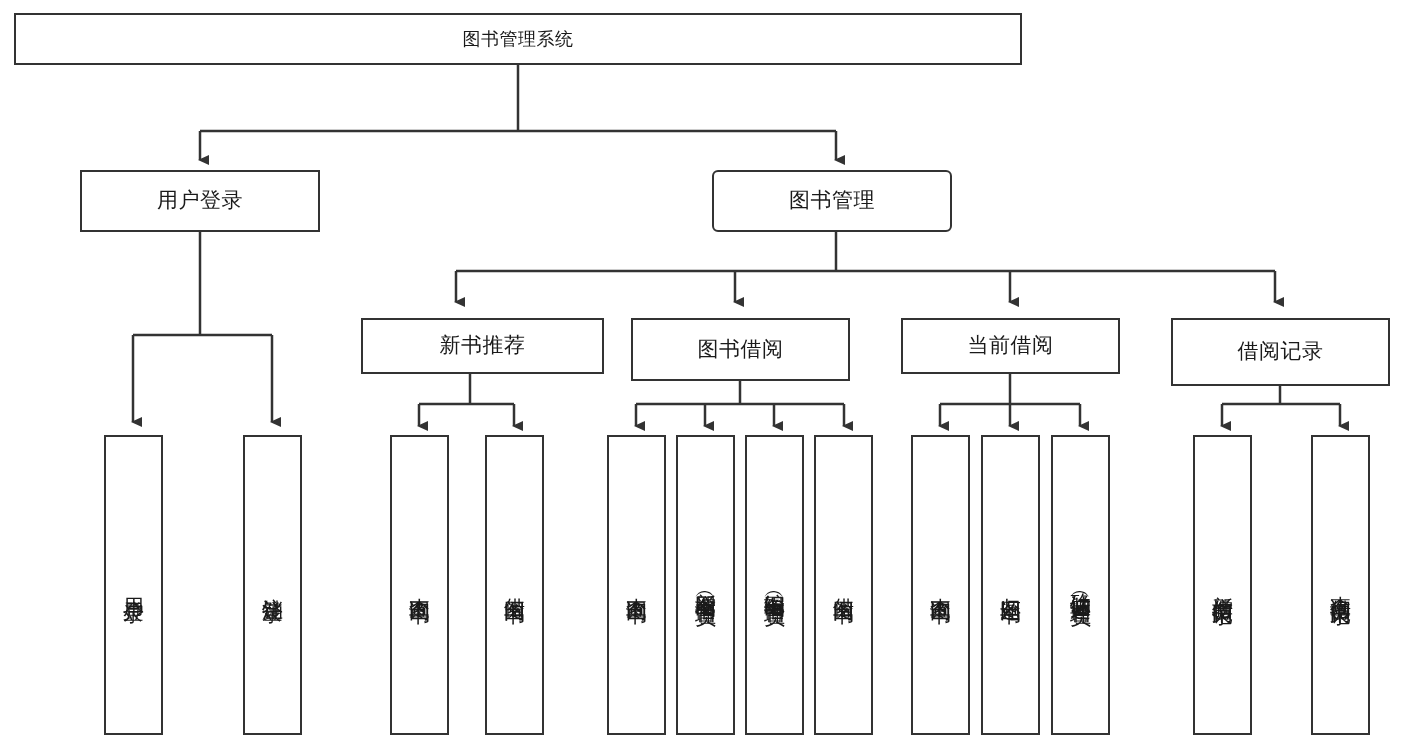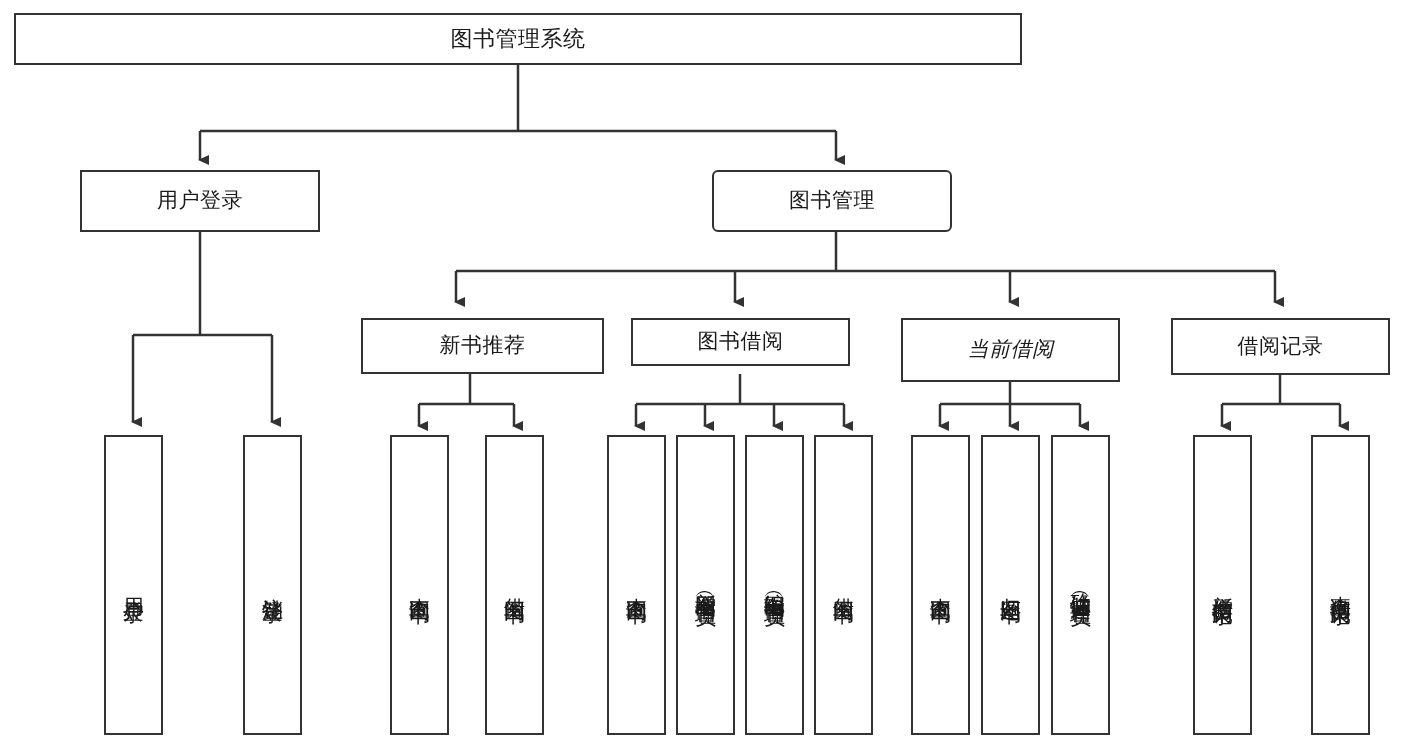--- a/index.html
+++ b/index.html
@@ -34,21 +34,21 @@
     align-items: center;
     justify-content: center;
     color: #1a1a1a;
   }
   .node-h {
     font-size: 21px;
     letter-spacing: 0.5px;
     line-height: 1.2;
   }
   .node-root {
-    font-size: 22px;
+    font-size: 18px;
   }
   .node-v {
     writing-mode: vertical-rl;
     text-orientation: upright;
     font-size: 21px;
     line-height: 1.15;
     letter-spacing: 2px;
     padding-top: 6px;
     padding-bottom: 6px;
     align-items: center;
@@ -133,27 +133,27 @@
   <div class="node node-h" style="left:80px; top:170px; width:240px; height:62px;">
     <span>用户登录</span>
   </div>
   <div class="node node-h" style="left:712px; top:170px; width:240px; height:62px;border-radius:6px;">
     <span>图书管理</span>
   </div>
 
   <div class="node node-h" style="left:361px; top:318px; width:243px; height:56px;">
     <span>新书推荐</span>
   </div>
-  <div class="node node-h" style="left:631px; top:318px; width:219px; height:48px;">
+  <div class="node node-h" style="left:631px; top:318px; width:219px; height:63px;">
     <span>图书借阅</span>
   </div>
-  <div class="node node-h" style="left:901px; top:318px; width:219px; height:64px;font-style:italic;">
+  <div class="node node-h" style="left:901px; top:318px; width:219px; height:56px;">
     <span>当前借阅</span>
   </div>
-  <div class="node node-h" style="left:1171px; top:318px; width:219px; height:57px;text-align:right;">
+  <div class="node node-h" style="left:1171px; top:318px; width:219px; height:68px;text-align:right;">
     <span>借阅记录</span>
   </div>
 
   <div class="node node-v" style="left:104px; top:435px; width:59px; height:300px;">
     <span class="node-v-label">用户登录</span>
   </div>
   <div class="node node-v" style="left:243px; top:435px; width:59px; height:300px;">
     <span class="node-v-label">注销登录</span>
   </div>
 

